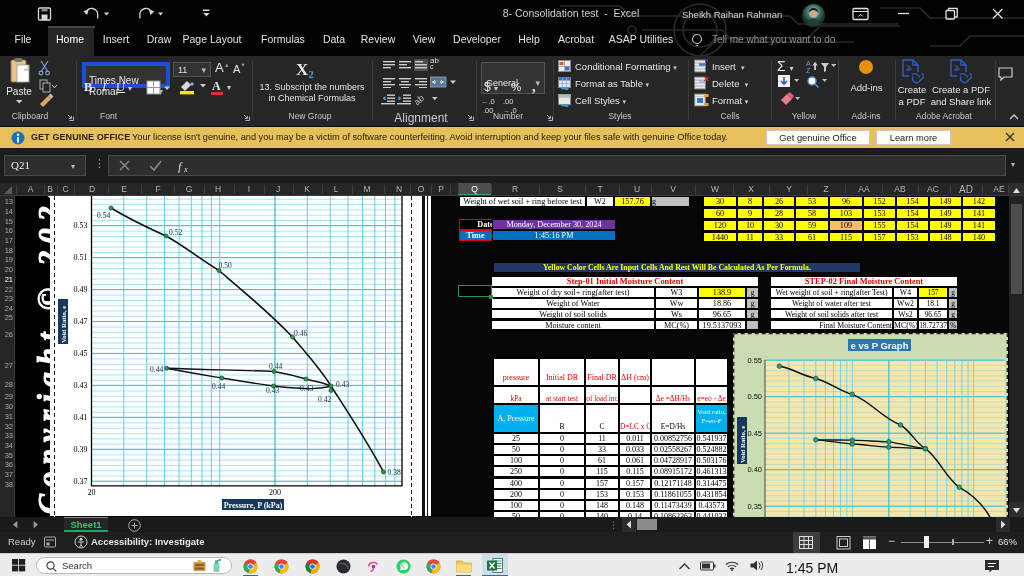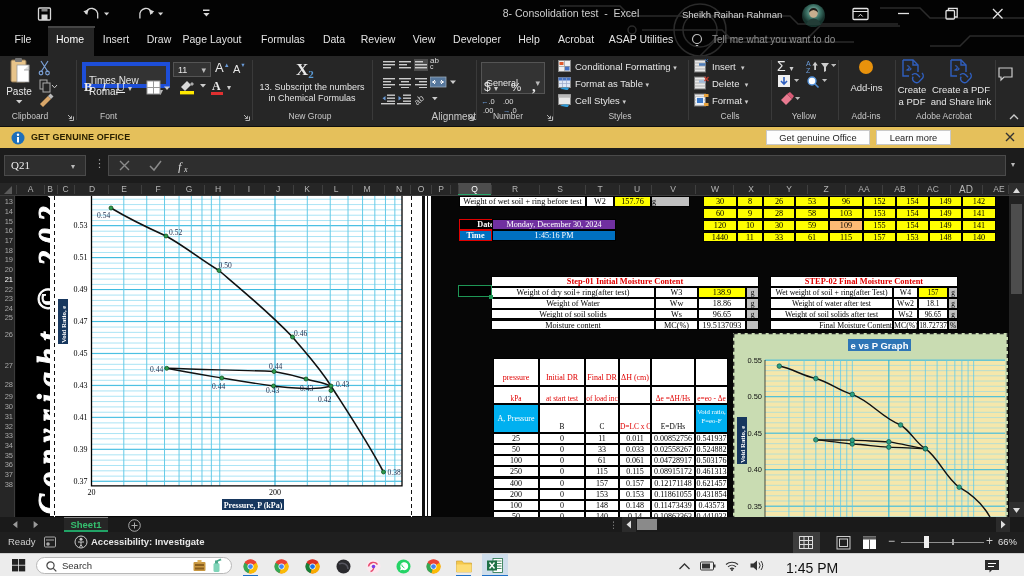--- a/index.html
+++ b/index.html
@@ -93,21 +93,21 @@
 <div class="abs" style="left:476px;top:4px;width:1px;height:60px;background:#3a3a3a"></div>
 <div class="abs" style="left:553px;top:4px;width:1px;height:60px;background:#3a3a3a"></div>
 <div class="abs" style="left:688px;top:4px;width:1px;height:60px;background:#3a3a3a"></div>
 <div class="abs" style="left:771px;top:4px;width:1px;height:60px;background:#3a3a3a"></div>
 <div class="abs" style="left:838px;top:4px;width:1px;height:60px;background:#3a3a3a"></div>
 <div class="abs" style="left:895px;top:4px;width:1px;height:60px;background:#3a3a3a"></div>
 <div class="abs" style="left:995px;top:4px;width:1px;height:60px;background:#3a3a3a"></div>
 <div class="abs" style="left:-25px;top:55px;width:110px;text-align:center;font-size:8.5px;color:#c9c9c9">Clipboard</div>
 <div class="abs" style="left:100px;top:55px;width:110px;text-align:left;font-size:8.5px;color:#c9c9c9">Font</div>
 <div class="abs" style="left:255px;top:55px;width:110px;text-align:center;font-size:8.5px;color:#c9c9c9">New Group</div>
-<div class="abs" style="left:366px;top:55px;width:110px;text-align:right;font-size:10px;color:#c9c9c9">Alignment</div>
+<div class="abs" style="left:366px;top:55px;width:110px;text-align:center;font-size:12px;color:#c9c9c9">Alignment</div>
 <div class="abs" style="left:453px;top:55px;width:110px;text-align:center;font-size:8.5px;color:#c9c9c9">Number</div>
 <div class="abs" style="left:565px;top:55px;width:110px;text-align:center;font-size:8.5px;color:#c9c9c9">Styles</div>
 <div class="abs" style="left:675px;top:55px;width:110px;text-align:center;font-size:8.5px;color:#c9c9c9">Cells</div>
 <div class="abs" style="left:749px;top:55px;width:110px;text-align:center;font-size:8.5px;color:#c9c9c9">Yellow</div>
 <div class="abs" style="left:811px;top:55px;width:110px;text-align:center;font-size:8.5px;color:#c9c9c9">Add-ins</div>
 <div class="abs" style="left:889px;top:55px;width:110px;text-align:center;font-size:8.5px;color:#c9c9c9">Adobe Acrobat</div>
 <svg class="abs" style="left:66px;top:57px" width="9" height="9">
       <g stroke="#b5b5b5" stroke-width="1" fill="none">
         <path d="M1.5 1.5 h-0.01 M7.5 3.5 v4 h-4"></path>
         <path d="M2 2 l3.5 3.5"></path>
@@ -348,20 +348,21 @@
 <svg class="abs" style="left:1008px;top:113px" width="12" height="8">
     <path d="M2 6 l4 -4 4 4" stroke="#ccc" stroke-width="1.3" fill="none"></path>
   </svg>
 <div class="abs" style="left:0px;top:127px;width:1024px;height:21px;background:#e5c05b">
 <svg class="abs" style="left:11px;top:3.5px" width="14" height="14">
       <circle cx="7" cy="7" r="6.5" fill="#1d6fba"></circle>
       <rect x="6" y="6" width="2" height="5.5" fill="#fff"></rect>
       <circle cx="7" cy="3.8" r="1.2" fill="#fff"></circle>
     </svg>
 <span class="abs" style="left:31px;top:5px;font-size:9px;font-weight:bold;color:#2a2000;letter-spacing:0.1px">GET GENUINE OFFICE</span>
+<span class="abs" style="left:132px;top:5px;font-size:9.2px;color:#2a2000">Your license isn't genuine, and you may be a victim of software counterfeiting. Avoid interruption and keep your files safe with genuine Office today.</span>
 <div class="abs" style="left:766px;top:2.5px;width:104px;height:15.5px;background:#fdfdfd;border:1px solid #c9c9c9;text-align:center;font-size:9.3px;color:#222;padding-top:2px">Get genuine Office</div>
 <div class="abs" style="left:876px;top:2.5px;width:75px;height:15.5px;background:#fdfdfd;border:1px solid #c9c9c9;text-align:center;font-size:9.3px;color:#222;padding-top:2px">Learn more</div>
 <svg class="abs" style="left:1004px;top:4px" width="12" height="12">
       <path d="M2 2 l8 8 M10 2 l-8 8" stroke="#333" stroke-width="1.4"></path>
     </svg>
 </div>
 <div class="abs" style="left:0px;top:148px;width:1024px;height:35px;background:#1c1c1c">
 <div class="abs ser" style="left:4px;top:7px;width:82px;height:21px;background:#2e2e2e;border:1px solid #4a4a4a;color:#eee;font-size:11px;padding:3px 6px">Q21<span class="abs" style="left:66px;top:6px;color:#bbb;font-size:8px">▾</span></div>
 <div class="abs" style="left:94px;top:9px;color:#aaa;font-size:11px;letter-spacing:0">⋮</div>
 <div class="abs" style="left:108px;top:7px;width:898px;height:21px;background:#2e2e2e;border:1px solid #4a4a4a"></div>
@@ -659,20 +660,21 @@
     <div class="abs ser" style="left:962px;top:24.400000000000006px;width:34px;height:10.3px;background:#ffff00;border:0.7px solid #000;color:#000;font-size:8.2px;text-align:center;line-height:9.3px;overflow:hidden">141</div>
     <div class="abs ser" style="left:703px;top:36.19999999999999px;width:34px;height:10.3px;background:#ffff00;border:0.7px solid #000;color:#000;font-size:8.2px;text-align:center;line-height:9.3px;overflow:hidden">1440</div>
     <div class="abs ser" style="left:737px;top:36.19999999999999px;width:26px;height:10.3px;background:#ffff00;border:0.7px solid #000;color:#000;font-size:8.2px;text-align:center;line-height:9.3px;overflow:hidden">11</div>
     <div class="abs ser" style="left:763px;top:36.19999999999999px;width:32px;height:10.3px;background:#ffff00;border:0.7px solid #000;color:#000;font-size:8.2px;text-align:center;line-height:9.3px;overflow:hidden">33</div>
     <div class="abs ser" style="left:795px;top:36.19999999999999px;width:34px;height:10.3px;background:#ffff00;border:0.7px solid #000;color:#000;font-size:8.2px;text-align:center;line-height:9.3px;overflow:hidden">61</div>
     <div class="abs ser" style="left:829px;top:36.19999999999999px;width:34px;height:10.3px;background:#ffff00;border:0.7px solid #000;color:#000;font-size:8.2px;text-align:center;line-height:9.3px;overflow:hidden">115</div>
     <div class="abs ser" style="left:863px;top:36.19999999999999px;width:33px;height:10.3px;background:#ffff00;border:0.7px solid #000;color:#000;font-size:8.2px;text-align:center;line-height:9.3px;overflow:hidden">157</div>
     <div class="abs ser" style="left:896px;top:36.19999999999999px;width:33px;height:10.3px;background:#ffff00;border:0.7px solid #000;color:#000;font-size:8.2px;text-align:center;line-height:9.3px;overflow:hidden">153</div>
     <div class="abs ser" style="left:929px;top:36.19999999999999px;width:33px;height:10.3px;background:#ffff00;border:0.7px solid #000;color:#000;font-size:8.2px;text-align:center;line-height:9.3px;overflow:hidden">148</div>
     <div class="abs ser" style="left:962px;top:36.19999999999999px;width:34px;height:10.3px;background:#ffff00;border:0.7px solid #000;color:#000;font-size:8.2px;text-align:center;line-height:9.3px;overflow:hidden">140</div>
+    <div class="abs ser" style="left:493px;top:66.30000000000001px;width:368px;height:10.8px;background:#1f3864;border:0.7px solid #000;color:#ffff00;font-size:7.8px;font-weight:bold;text-align:center;line-height:9.8px;overflow:hidden">Yellow Color Cells Are Input Cells And Rest Will Be Calculated As Per Formula.</div>
     <div class="abs ser" style="left:491px;top:79.80000000000001px;width:268px;height:11.3px;background:#fff;border:0.7px solid #000;color:#e00000;font-size:8.4px;font-weight:bold;text-align:center;line-height:10.3px;overflow:hidden">Step-01 Initial Moisture Content</div>
     <div class="abs ser" style="left:491px;top:91.10000000000002px;width:164px;height:10.8px;background:#fff;border:0.7px solid #000;color:#000;font-size:8.2px;text-align:center;line-height:9.8px;overflow:hidden">Weight of dry soil+ ring(after test)</div>
     <div class="abs ser" style="left:655px;top:91.10000000000002px;width:43px;height:10.8px;background:#fff;border:0.7px solid #000;color:#000;font-size:8.2px;text-align:center;line-height:9.8px;overflow:hidden">W3</div>
     <div class="abs ser" style="left:698px;top:91.10000000000002px;width:48px;height:10.8px;background:#ffff00;border:0.7px solid #000;color:#000;font-size:8.2px;text-align:center;line-height:9.8px;overflow:hidden">138.9</div>
     <div class="abs ser" style="left:746px;top:91.10000000000002px;width:13px;height:10.8px;background:#bfbfbf;border:0.7px solid #000;color:#000;font-size:7.5px;text-align:center;line-height:9.8px;overflow:hidden">g</div>
     <div class="abs ser" style="left:491px;top:101.90000000000003px;width:164px;height:10.8px;background:#fff;border:0.7px solid #000;color:#000;font-size:8.2px;text-align:center;line-height:9.8px;overflow:hidden">Weight of Water</div>
     <div class="abs ser" style="left:655px;top:101.90000000000003px;width:43px;height:10.8px;background:#fff;border:0.7px solid #000;color:#000;font-size:8.2px;text-align:center;line-height:9.8px;overflow:hidden">Ww</div>
     <div class="abs ser" style="left:698px;top:101.90000000000003px;width:48px;height:10.8px;background:#fff;border:0.7px solid #000;color:#000;font-size:8.2px;text-align:center;line-height:9.8px;overflow:hidden">18.86</div>
     <div class="abs ser" style="left:746px;top:101.90000000000003px;width:13px;height:10.8px;background:#bfbfbf;border:0.7px solid #000;color:#000;font-size:7.5px;text-align:center;line-height:9.8px;overflow:hidden">g</div>
     <div class="abs ser" style="left:491px;top:112.70000000000005px;width:164px;height:10.8px;background:#fff;border:0.7px solid #000;color:#000;font-size:8.2px;text-align:center;line-height:9.8px;overflow:hidden">Weight of soil solids</div>
@@ -740,21 +742,21 @@
     <div class="abs ser" style="left:539px;top:270.29999999999995px;width:46px;height:11.2px;background:#fff;border:0.7px solid #000;color:#000;font-size:8px;text-align:center;line-height:10.2px;overflow:hidden">0</div>
     <div class="abs ser" style="left:585px;top:270.29999999999995px;width:34px;height:11.2px;background:#fff;border:0.7px solid #000;color:#000;font-size:8px;text-align:center;line-height:10.2px;overflow:hidden">115</div>
     <div class="abs ser" style="left:619px;top:270.29999999999995px;width:32px;height:11.2px;background:#fff;border:0.7px solid #000;color:#000;font-size:8px;text-align:center;line-height:10.2px;overflow:hidden">0.115</div>
     <div class="abs ser" style="left:651px;top:270.29999999999995px;width:44px;height:11.2px;background:#fff;border:0.7px solid #000;color:#000;font-size:8px;text-align:center;line-height:10.2px;overflow:hidden">0.08915172</div>
     <div class="abs ser" style="left:695px;top:270.29999999999995px;width:33px;height:11.2px;background:#fff;border:0.7px solid #000;color:#000;font-size:8px;text-align:center;line-height:10.2px;overflow:hidden">0.461313</div>
     <div class="abs ser" style="left:493px;top:281.49999999999994px;width:46px;height:11.2px;background:#fff;border:0.7px solid #000;color:#000;font-size:8px;text-align:center;line-height:10.2px;overflow:hidden">400</div>
     <div class="abs ser" style="left:539px;top:281.49999999999994px;width:46px;height:11.2px;background:#fff;border:0.7px solid #000;color:#000;font-size:8px;text-align:center;line-height:10.2px;overflow:hidden">0</div>
     <div class="abs ser" style="left:585px;top:281.49999999999994px;width:34px;height:11.2px;background:#fff;border:0.7px solid #000;color:#000;font-size:8px;text-align:center;line-height:10.2px;overflow:hidden">157</div>
     <div class="abs ser" style="left:619px;top:281.49999999999994px;width:32px;height:11.2px;background:#fff;border:0.7px solid #000;color:#000;font-size:8px;text-align:center;line-height:10.2px;overflow:hidden">0.157</div>
     <div class="abs ser" style="left:651px;top:281.49999999999994px;width:44px;height:11.2px;background:#fff;border:0.7px solid #000;color:#000;font-size:8px;text-align:center;line-height:10.2px;overflow:hidden">0.12171148</div>
-    <div class="abs ser" style="left:695px;top:281.49999999999994px;width:33px;height:11.2px;background:#fff;border:0.7px solid #000;color:#000;font-size:8px;text-align:center;line-height:10.2px;overflow:hidden">0.621457</div>
+    <div class="abs ser" style="left:695px;top:281.49999999999994px;width:33px;height:11.2px;background:#fff;border:0.7px solid #000;color:#000;font-size:8px;text-align:center;line-height:10.2px;overflow:hidden">0.314475</div>
     <div class="abs ser" style="left:493px;top:292.69999999999993px;width:46px;height:11.2px;background:#fff;border:0.7px solid #000;color:#000;font-size:8px;text-align:center;line-height:10.2px;overflow:hidden">200</div>
     <div class="abs ser" style="left:539px;top:292.69999999999993px;width:46px;height:11.2px;background:#fff;border:0.7px solid #000;color:#000;font-size:8px;text-align:center;line-height:10.2px;overflow:hidden">0</div>
     <div class="abs ser" style="left:585px;top:292.69999999999993px;width:34px;height:11.2px;background:#fff;border:0.7px solid #000;color:#000;font-size:8px;text-align:center;line-height:10.2px;overflow:hidden">153</div>
     <div class="abs ser" style="left:619px;top:292.69999999999993px;width:32px;height:11.2px;background:#fff;border:0.7px solid #000;color:#000;font-size:8px;text-align:center;line-height:10.2px;overflow:hidden">0.153</div>
     <div class="abs ser" style="left:651px;top:292.69999999999993px;width:44px;height:11.2px;background:#fff;border:0.7px solid #000;color:#000;font-size:8px;text-align:center;line-height:10.2px;overflow:hidden">0.11861055</div>
     <div class="abs ser" style="left:695px;top:292.69999999999993px;width:33px;height:11.2px;background:#fff;border:0.7px solid #000;color:#000;font-size:8px;text-align:center;line-height:10.2px;overflow:hidden">0.431854</div>
     <div class="abs ser" style="left:493px;top:303.8999999999999px;width:46px;height:11.2px;background:#fff;border:0.7px solid #000;color:#000;font-size:8px;text-align:center;line-height:10.2px;overflow:hidden">100</div>
     <div class="abs ser" style="left:539px;top:303.8999999999999px;width:46px;height:11.2px;background:#fff;border:0.7px solid #000;color:#000;font-size:8px;text-align:center;line-height:10.2px;overflow:hidden">0</div>
     <div class="abs ser" style="left:585px;top:303.8999999999999px;width:34px;height:11.2px;background:#fff;border:0.7px solid #000;color:#000;font-size:8px;text-align:center;line-height:10.2px;overflow:hidden">148</div>
     <div class="abs ser" style="left:619px;top:303.8999999999999px;width:32px;height:11.2px;background:#fff;border:0.7px solid #000;color:#000;font-size:8px;text-align:center;line-height:10.2px;overflow:hidden">0.148</div>

